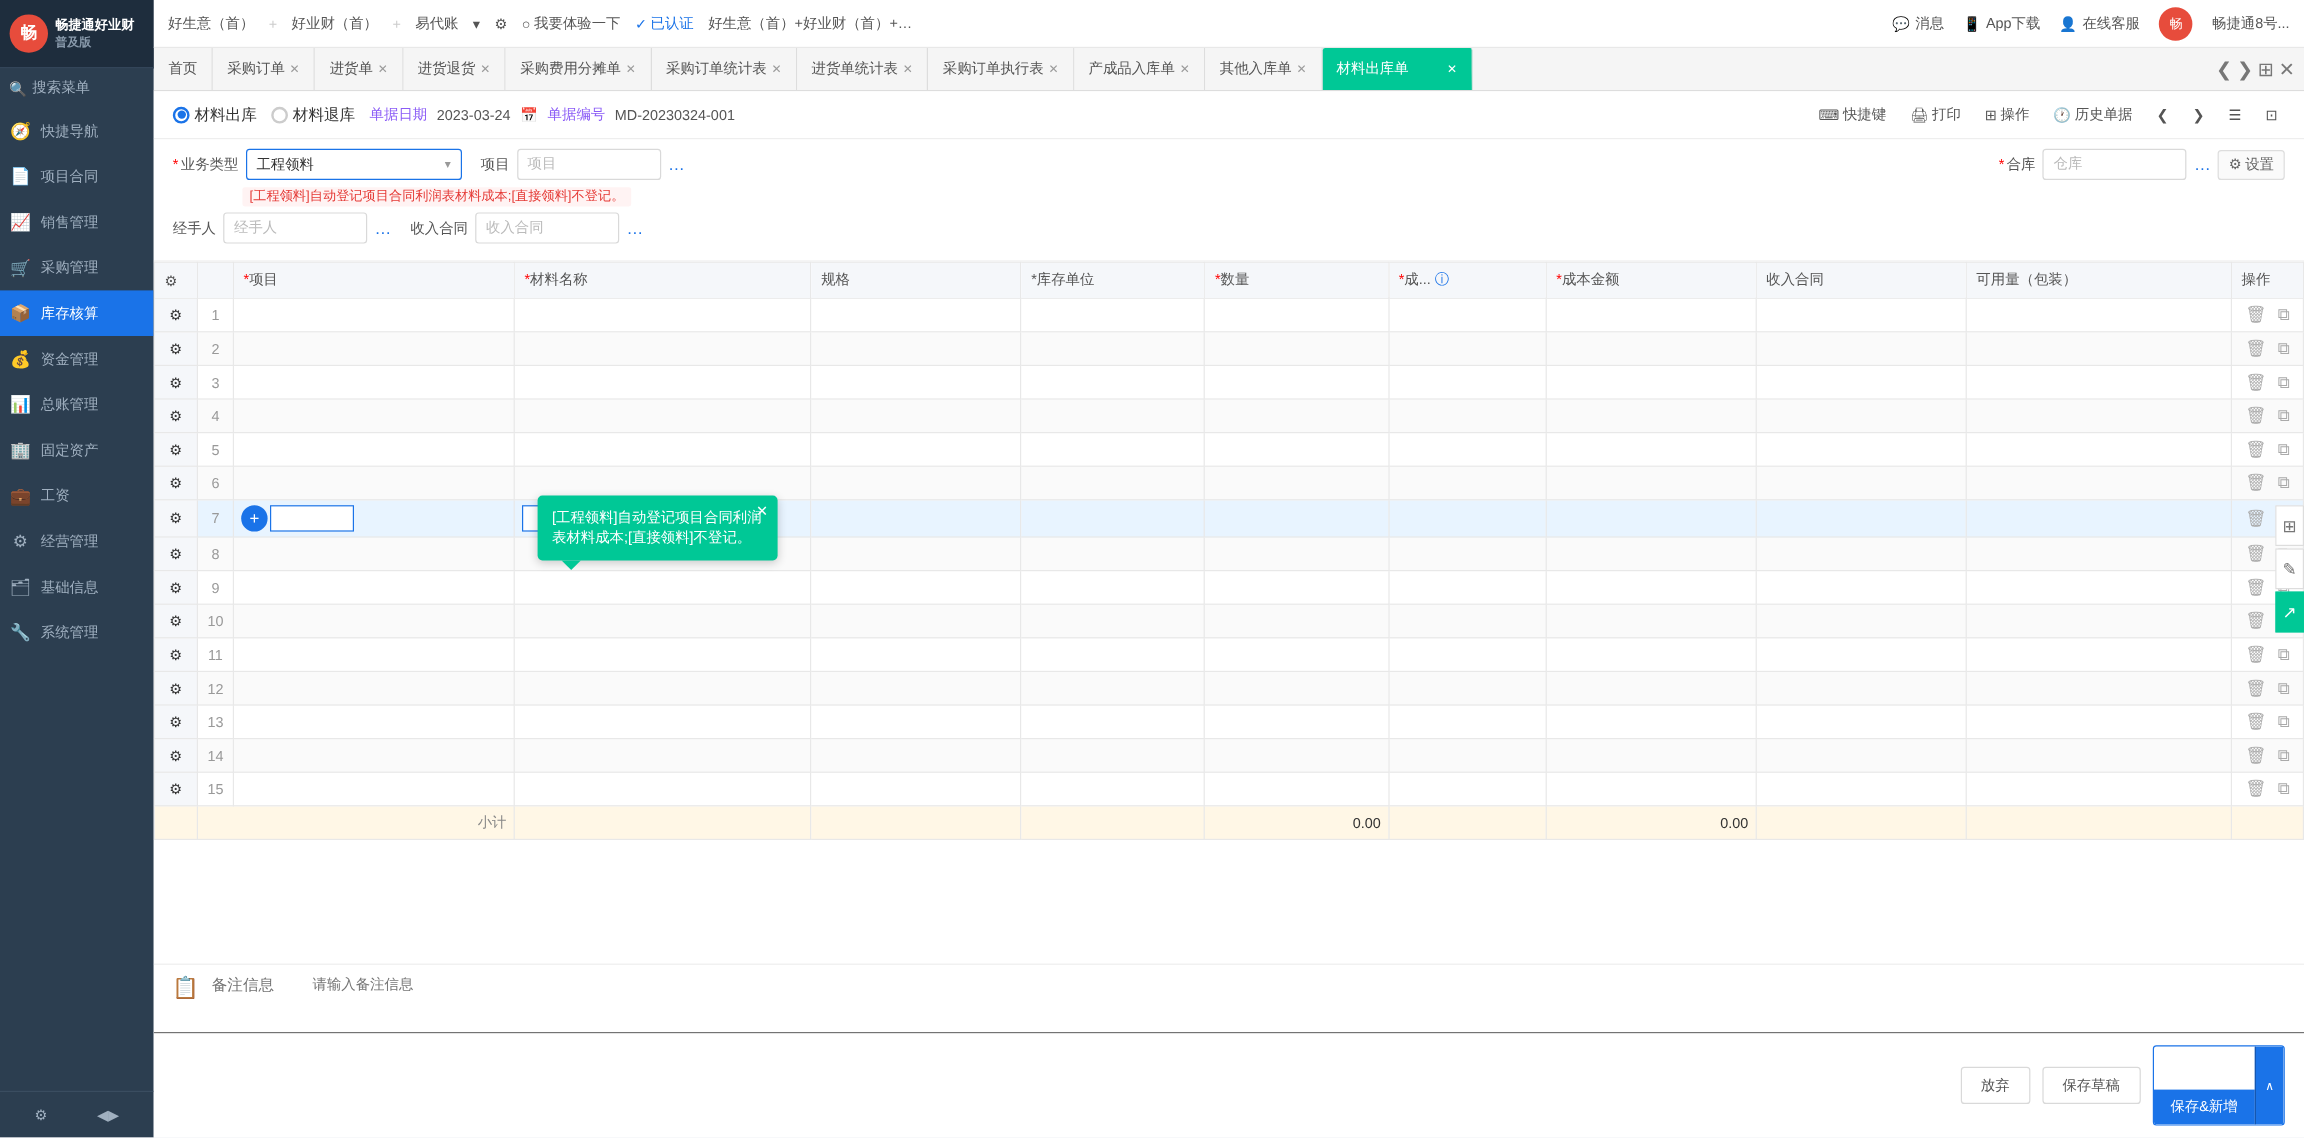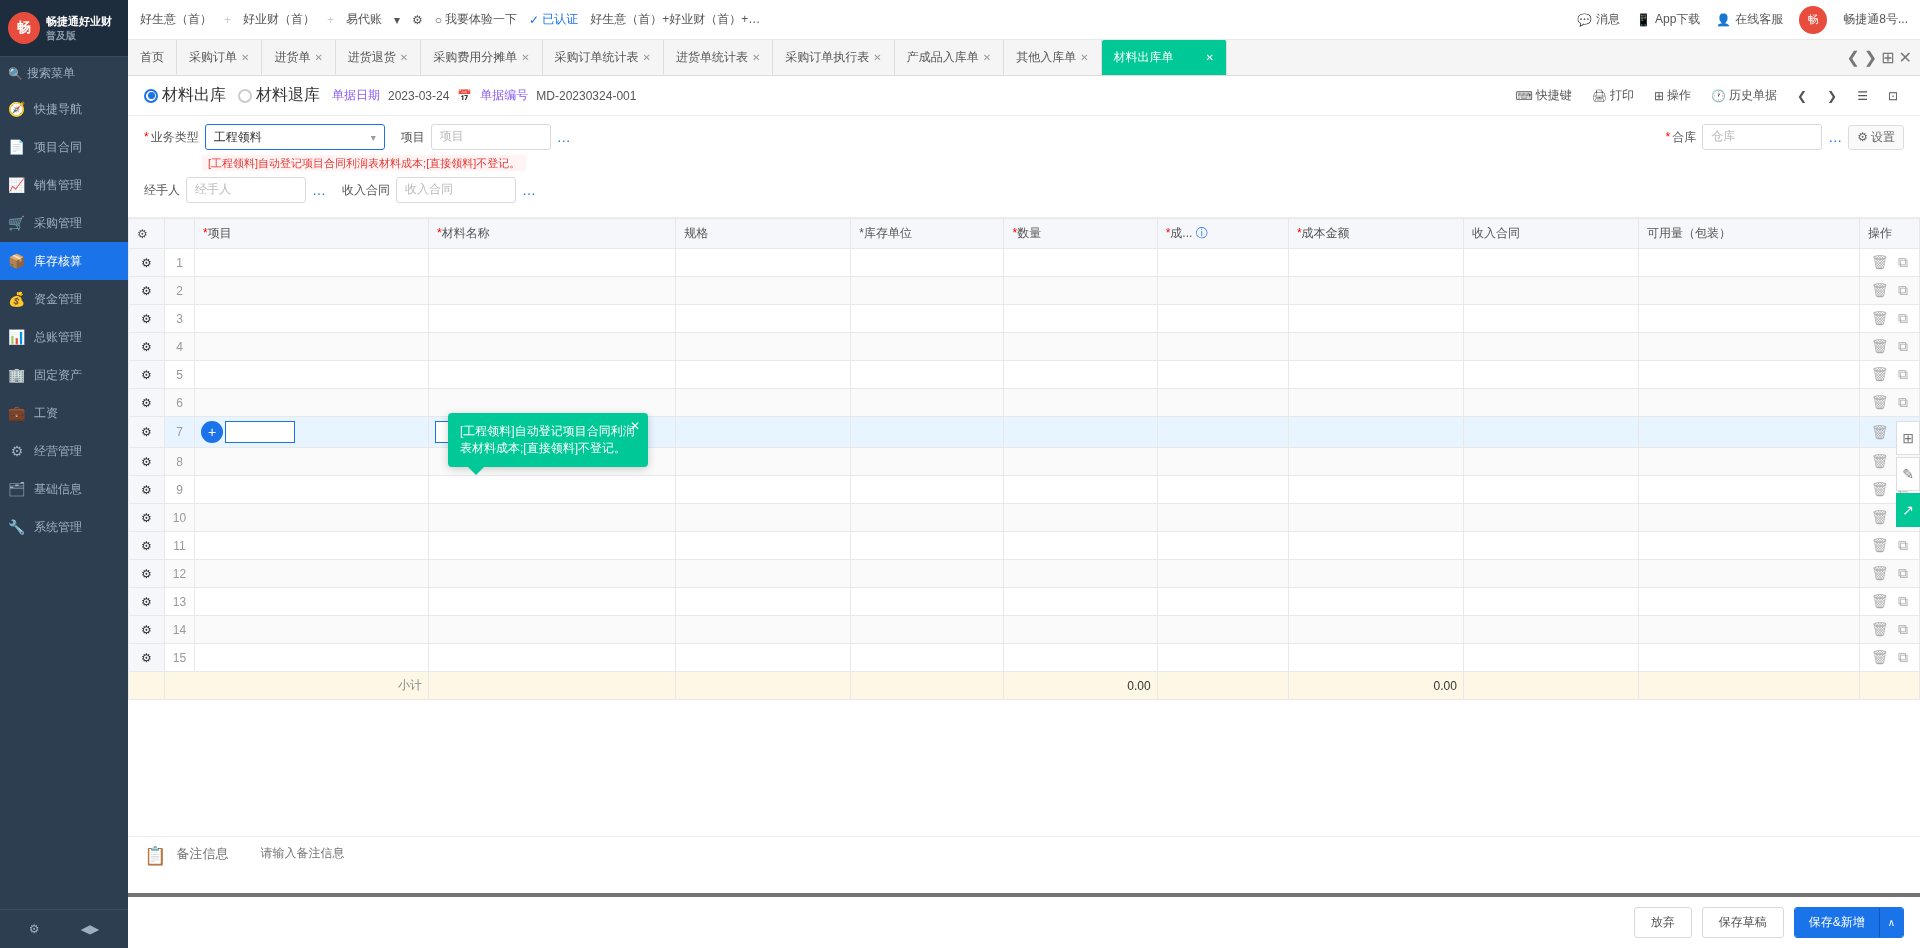--- a/index.html
+++ b/index.html
@@ -38,21 +38,21 @@
     .tab-close { color: #999; font-size: 10px; }
     .tabbar-end { display: flex; align-items: center; padding: 0 8px; gap: 4px; margin-left: auto; }
     .tabbar-end-btn { color: #777; font-size: 16px; cursor: pointer; }
 
     
     .content { flex: 1; background: #fff; overflow: hidden; display: flex; flex-direction: column; }
 
     
     .page-header { padding: 8px 16px; border-bottom: 1px solid #eee; display: flex; align-items: center; gap: 12px; flex-shrink: 0; }
     .radio-group { display: flex; align-items: center; gap: 12px; }
-    .radio-item { display: flex; align-items: center; gap: 4px; cursor: pointer; font-size: 16px; }
+    .radio-item { display: flex; align-items: center; gap: 4px; cursor: pointer; font-size: 13px; }
     .radio-dot { width: 14px; height: 14px; border-radius: 50%; border: 2px solid #1a73e8; display: flex; align-items: center; justify-content: center; }
     .radio-dot.checked::after { content: ''; width: 7px; height: 7px; background: #1a73e8; border-radius: 50%; }
     .radio-dot.unchecked { border-color: #ccc; }
     .page-meta { display: flex; align-items: center; gap: 8px; color: #555; font-size: 12px; }
     .page-meta-label { color: #8b5cf6; }
     .page-actions { margin-left: auto; display: flex; align-items: center; gap: 8px; }
     .page-action-btn { display: flex; align-items: center; gap: 3px; color: #555; font-size: 12px; cursor: pointer; padding: 3px 6px; }
 
     
     .form-section { padding: 8px 16px; border-bottom: 1px solid #eee; flex-shrink: 0; }
@@ -83,24 +83,24 @@
     .op-btn { color: #aaa; cursor: pointer; font-size: 14px; padding: 0 3px; }
     .add-row-btn { width: 22px; height: 22px; background: #1a73e8; color: #fff; border-radius: 50%; display: flex; align-items: center; justify-content: center; cursor: pointer; font-size: 14px; }
 
     
     .page-footer { padding: 8px 16px; border-top: 1px solid #eee; flex-shrink: 0; }
     .footer-note { display: flex; align-items: flex-start; gap: 10px; }
     .footer-note-icon { color: #1a73e8; font-size: 18px; flex-shrink: 0; }
     .footer-note-input { flex: 1; border: none; outline: none; font-size: 12px; color: #1d4ed8; min-height: 40px; resize: none; background: transparent; }
 
     
-    .action-bar { background: #fff; border-top: 4px solid #737373; padding: 10px 16px; display: flex; align-items: center; justify-content: flex-end; gap: 10px; flex-shrink: 0; }
+    .action-bar { background: #fff; border-top: 1px solid #737373; padding: 10px 16px; display: flex; align-items: center; justify-content: flex-end; gap: 10px; flex-shrink: 0; }
     .btn { padding: 6px 16px; border-radius: 3px; font-size: 12px; cursor: pointer; border: 1px solid #d9d9d9; background: #fff; color: #555; }
     .btn-split { display: flex; align-items: stretch; border-radius: 3px; overflow: hidden; border: 1px solid #1a73e8; }
-    .btn-split-main { background: #1a73e8; color: #fff; padding: 6px 14px; font-size: 12px; cursor: pointer; border: none; }
+    .btn-split-main { background: #1a73e8; color: #fff; padding: 6px 14px; font-size: 12px; cursor: pointer; border: none; margin-top: 36px; }
     .btn-split-arrow { background: #1a73e8; color: #fff; padding: 6px 8px; font-size: 10px; cursor: pointer; border: none; border-left: 1px solid #1557b0; }
 
     
     .tooltip-popup { position: absolute; background: #00c896; color: #fff; border-radius: 4px; padding: 10px 12px; font-size: 12px; width: 200px; z-index: 100; top: 195px; left: 320px; box-shadow: 0 2px 8px rgba(0,0,0,0.2); }
     .tooltip-close { position: absolute; top: 6px; right: 8px; color: #fff; cursor: pointer; font-size: 12px; }
     .tooltip-tail { position: absolute; bottom: -8px; left: 20px; width: 0; height: 0; border-left: 8px solid transparent; border-right: 8px solid transparent; border-top: 8px solid #00c896; }
 
     
     .right-icons { position: fixed; right: 0; top: 50%; transform: translateY(-50%); display: flex; flex-direction: column; gap: 2px; z-index: 200; }
     .right-icon-btn { width: 24px; background: #fff; border: 1px solid #ddd; padding: 8px 4px; display: flex; align-items: center; justify-content: center; color: #777; cursor: pointer; font-size: 14px; }

